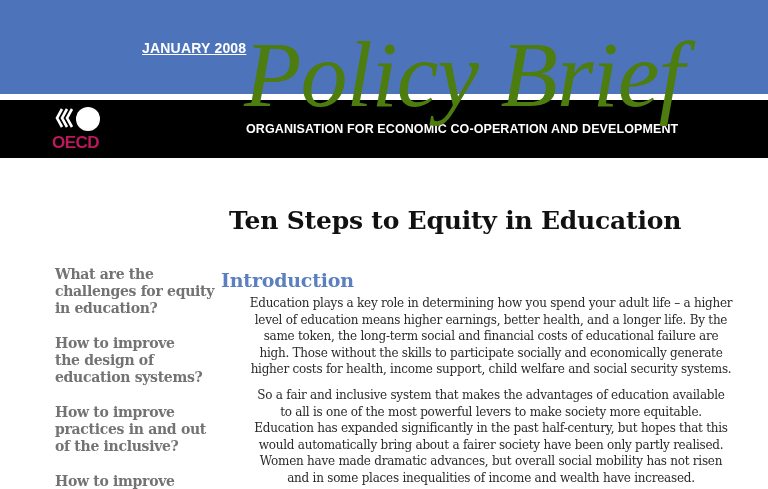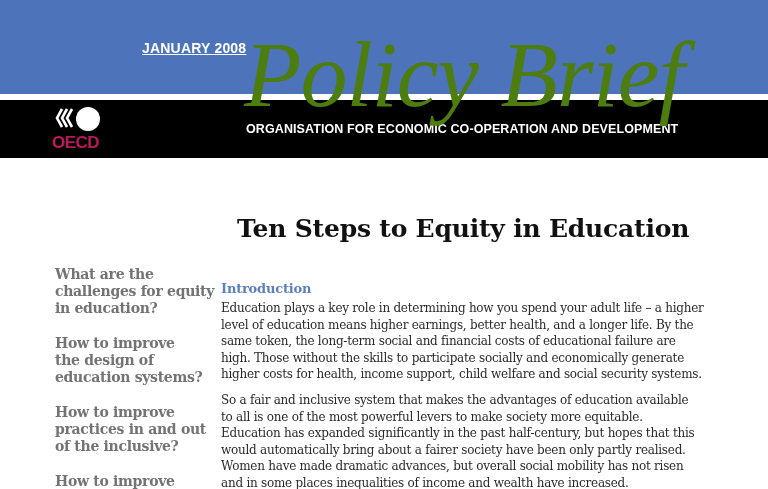--- a/index.html
+++ b/index.html
@@ -57,27 +57,28 @@
   .sidebar-item {
     font-family: "DejaVu Serif", serif; font-weight: bold;
     font-size: 14px; line-height: 17px; color: #737373;
     margin-bottom: 18px; letter-spacing: -0.3px;
   }
   .main {
     position: absolute; left: 221px; top: 265px; width: 540px;
   }
   .section-heading {
     font-family: "DejaVu Serif", serif; font-weight: bold;
-    font-size: 13px; color: #5b7fbf; margin: 16px 0 4px 0;
+    font-size: 19px; color: #5b7fbf; margin: 4px 0 4px 0;
     letter-spacing: -0.2px;
   }
   .para {
     font-family: "DejaVu Serif", serif; font-size: 12px;
     line-height: 16.6px; color: #2a2a2a; margin: 0 0 9px 0;
     letter-spacing: -0.25px;
+    text-align: center;
   }
   .para span { display: block; white-space: nowrap; }
 </style>
 </head>
 <body>
 
 <div class="blue-band"></div>
 <div class="white-line"></div>
 <div class="black-band"></div>
 
@@ -86,21 +87,21 @@
 <div class="org-name">ORGANISATION FOR ECONOMIC CO-OPERATION AND DEVELOPMENT</div>
 
 <svg class="logo" viewBox="0 0 50 48">
   <path d="M8 2 L3 11 L8 20" stroke="#fff" stroke-width="2.6" fill="none"></path>
   <path d="M13 2 L8 11 L13 20" stroke="#fff" stroke-width="2.6" fill="none"></path>
   <path d="M18 2 L13 11 L18 20" stroke="#fff" stroke-width="2.6" fill="none"></path>
   <circle cx="34" cy="12" r="12" fill="#fff"></circle>
 </svg>
 <div class="logo-text">OECD</div>
 
-<h1 class="doc-title" style="margin:16px">Ten Steps to Equity in Education</h1>
+<h1 class="doc-title" style="margin:8px">Ten Steps to Equity in Education</h1>
 
 <nav class="sidebar">
   <div class="sidebar-item">
     <div>What are the</div>
     <div>challenges for equity</div>
     <div>in education?</div>
   </div>
   <div class="sidebar-item">
     <div>How to improve</div>
     <div>the design of</div>

